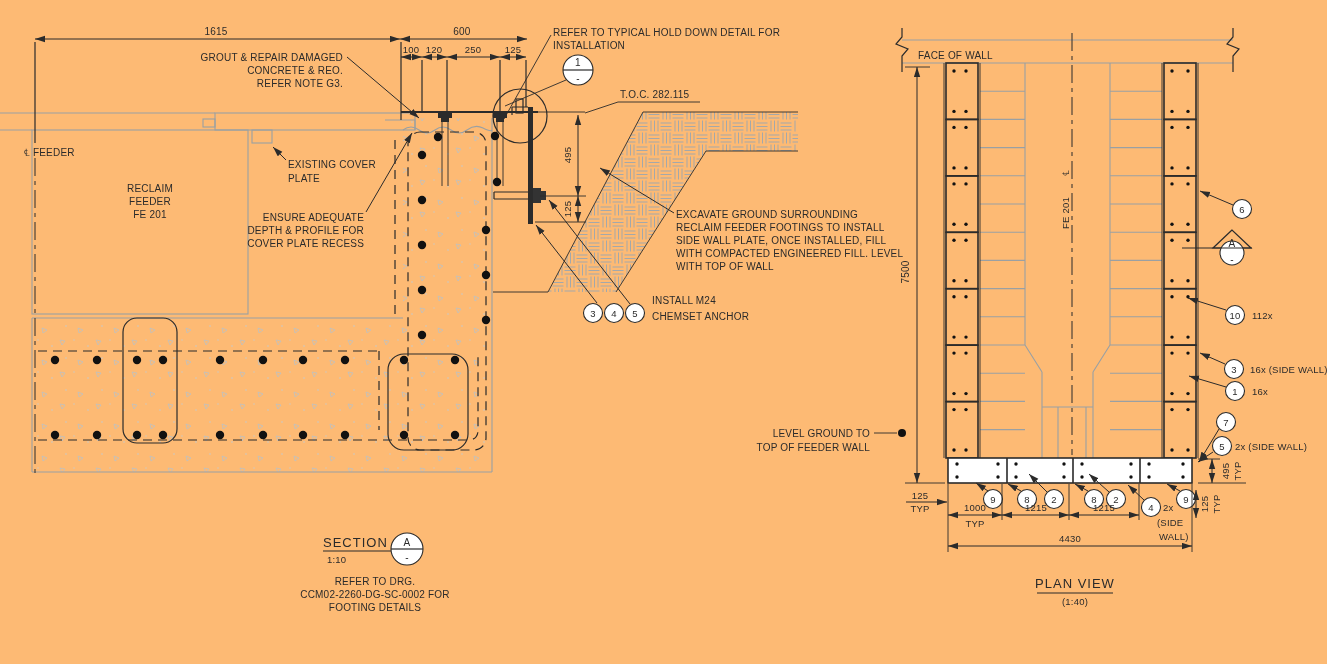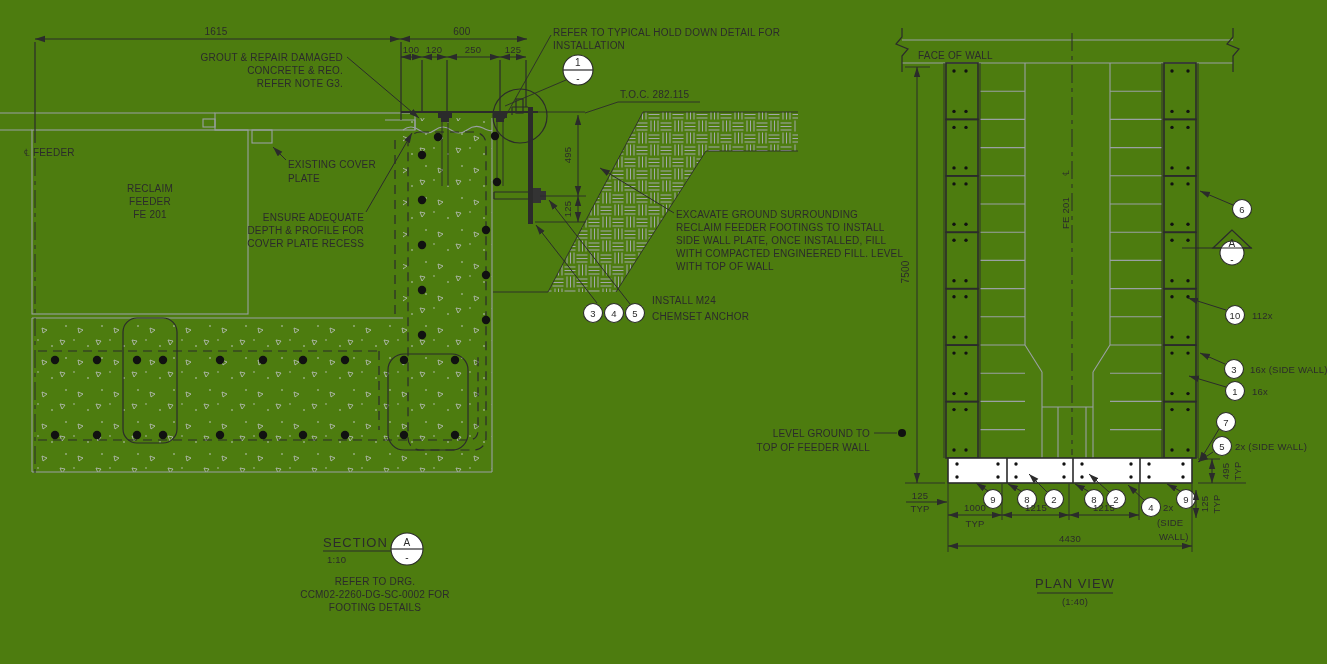--- a/index.html
+++ b/index.html
@@ -1,16 +1,16 @@
 <!DOCTYPE html>
 <html><head>
 <meta charset="utf-8">
 <style>
   html,body{margin:0;padding:0;background:#ffffff;}
-  .stage{width:1327px;height:664px;position:relative;background:#4d7c0f;overflow:hidden;}
+  .stage{width:1327px;height:664px;position:relative;background:#fdba74;overflow:hidden;}
   svg{display:block;}
   text{font-family:"Liberation Sans", sans-serif;fill:#2b2b2b;letter-spacing:.2px;}
   .t10{font-size:10px;}
   .t95{font-size:9.5px;}
   .t13{font-size:13px;letter-spacing:1px;}
   .ink{stroke:#2b2b2b;fill:none;stroke-width:1.2;}
   .ink2{stroke:#2b2b2b;fill:none;stroke-width:2;}
   .gray{stroke:#9aa0a3;fill:none;stroke-width:1.1;}
   .dash{stroke:#2b2b2b;fill:none;stroke-width:1.2;stroke-dasharray:9 6;}
   .cl{stroke:#2b2b2b;fill:none;stroke-width:1;stroke-dasharray:18 5 4 5;}

